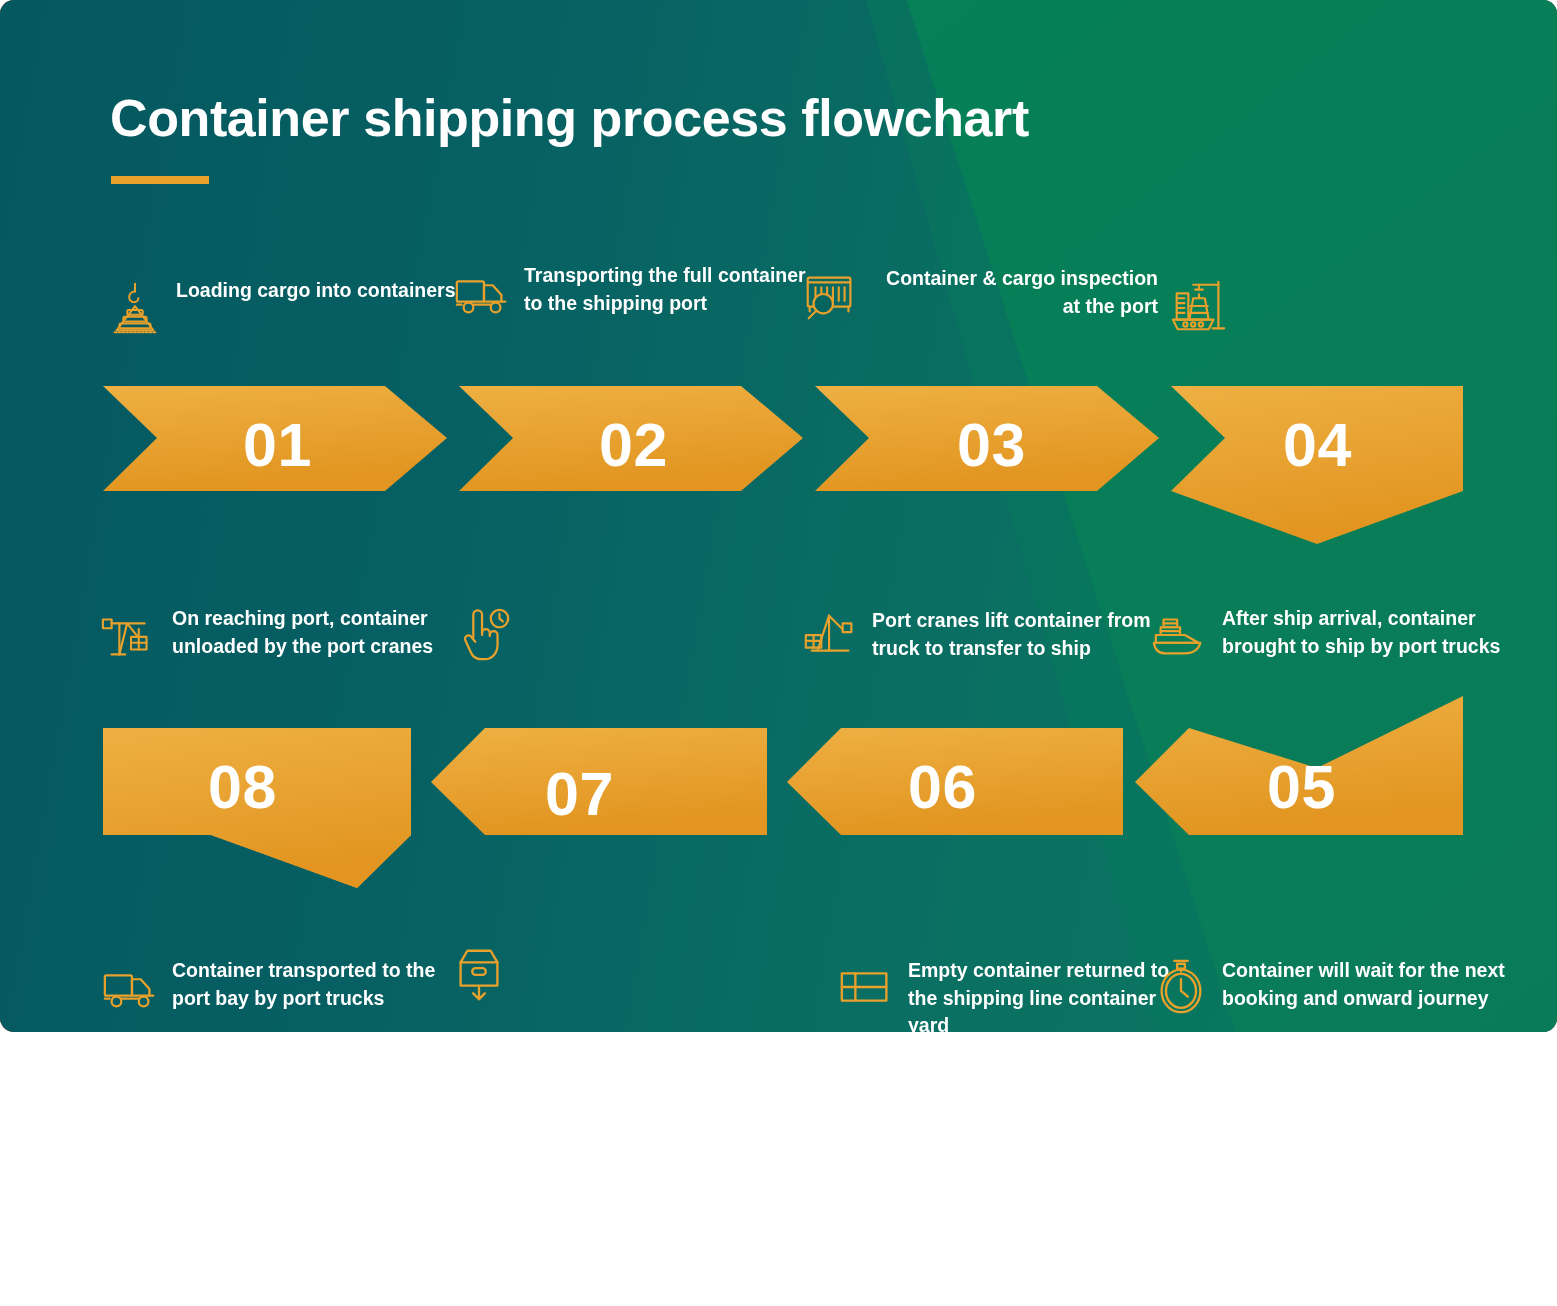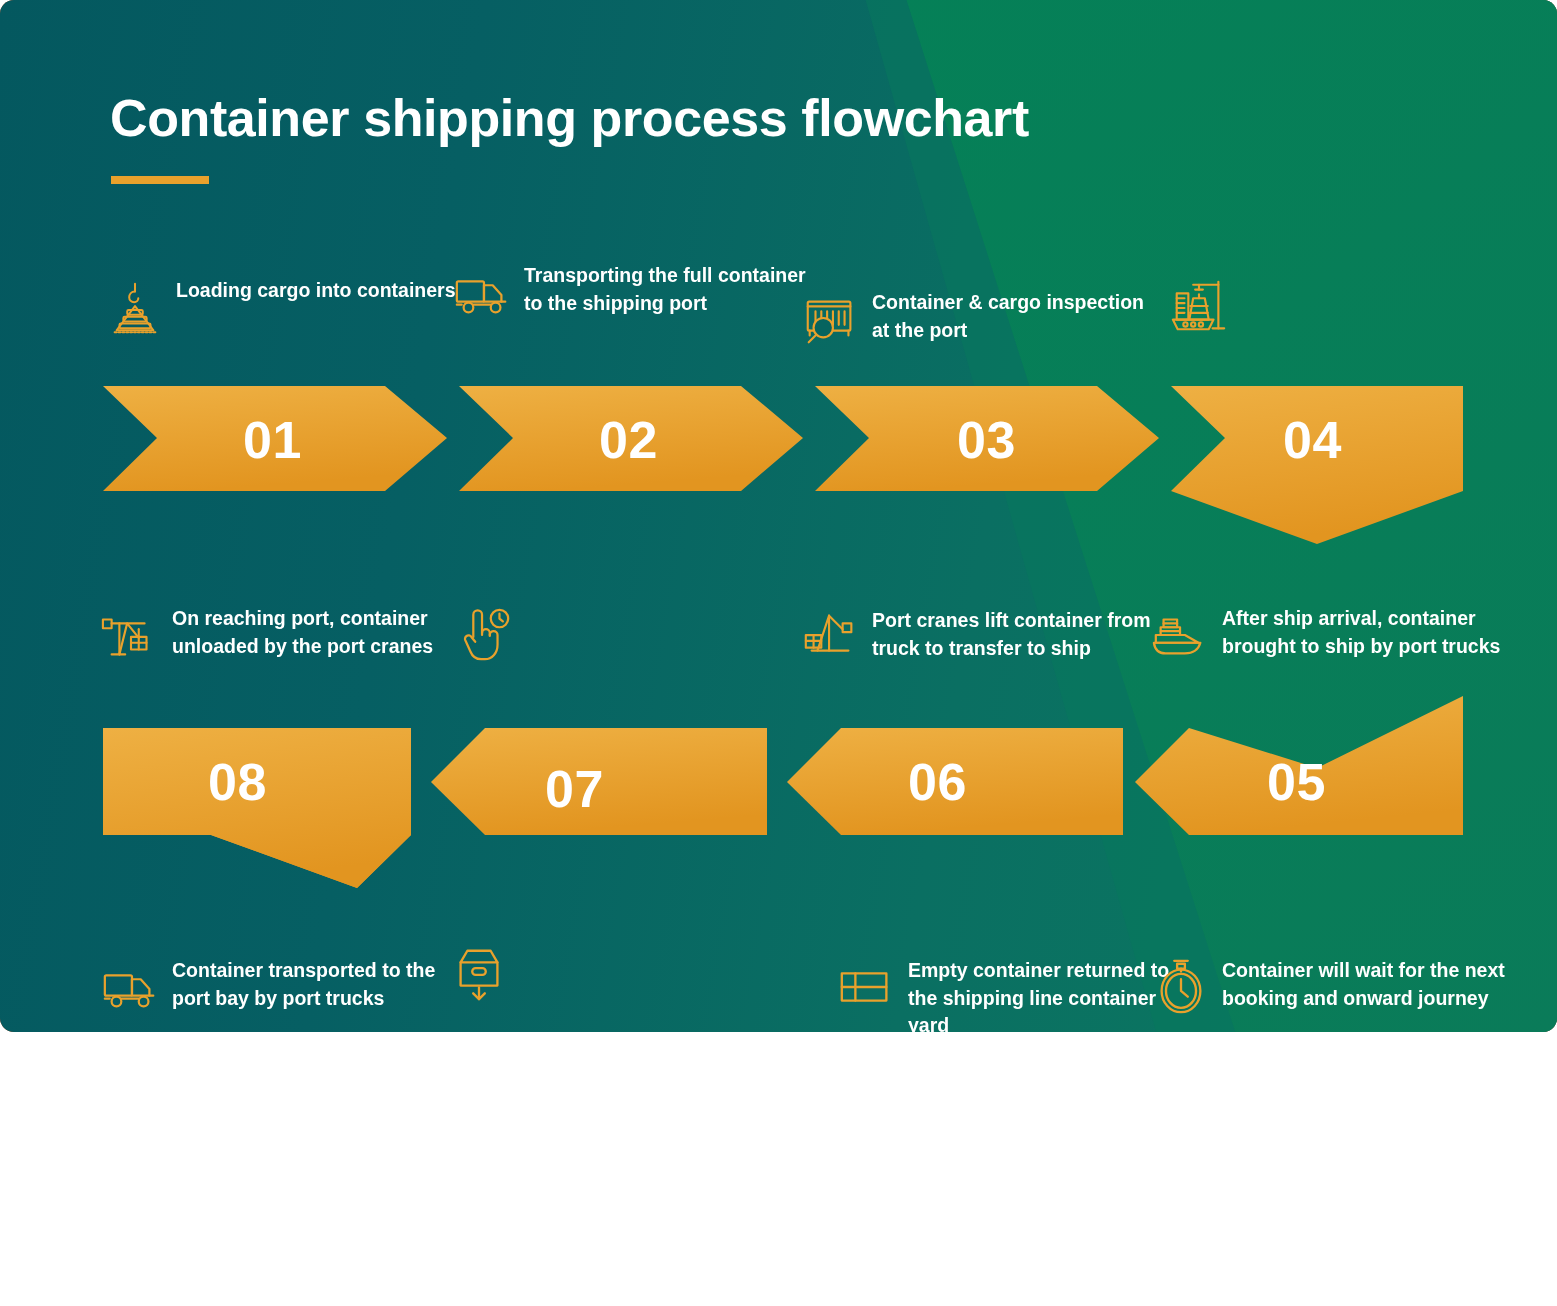--- a/index.html
+++ b/index.html
@@ -79,21 +79,21 @@
   .head.top-align .txt { padding-top: 0; }
 
   
   .arrow {
     position: absolute;
     display: block;
   }
   .arrow-num {
     position: absolute;
     color: #ffffff;
-    font-size: 52px;
+    font-size: 61px;
     font-weight: bold;
     letter-spacing: 0.5px;
   }
 </style>
 </head>
 <body>
 
 <div id="canvas">
 
   <div class="bg-base"></div>
@@ -136,21 +136,21 @@
         <rect x="5" y="20" width="28" height="21" rx="1.5"></rect>
         <path d="M33 24h9l9 10v7H33z"></path>
         <circle cx="17" cy="47" r="5"></circle>
         <circle cx="45" cy="47" r="5"></circle>
         <path d="M5 44h5M22 44h18"></path>
         <path d="M51 41h4"></path>
       </svg>
       <div class="txt">Transporting the full container to the shipping port</div>
     </div>
 
-    <div class="head" style="left:800px; top:28px;">
+    <div class="head" style="left:800px; top:4px;text-align:right;">
       <svg class="ico" viewBox="0 0 64 64" fill="none" stroke="#e9a12c" stroke-width="2.2" stroke-linecap="round" stroke-linejoin="round">
         <rect x="8" y="14" width="44" height="30" rx="1.5"></rect>
         <path d="M8 19h44"></path>
         <path d="M16 24v14M22 24v14M28 24v14M34 24v14M40 24v14M46 24v14"></path>
         <path d="M10 44v5M50 44v5"></path>
         <circle cx="24" cy="41" r="10" fill="#06645f"></circle>
         <path d="M17 48 9 56"></path>
       </svg>
       <div class="txt">Container &amp; cargo inspection at the port</div>
     </div>

